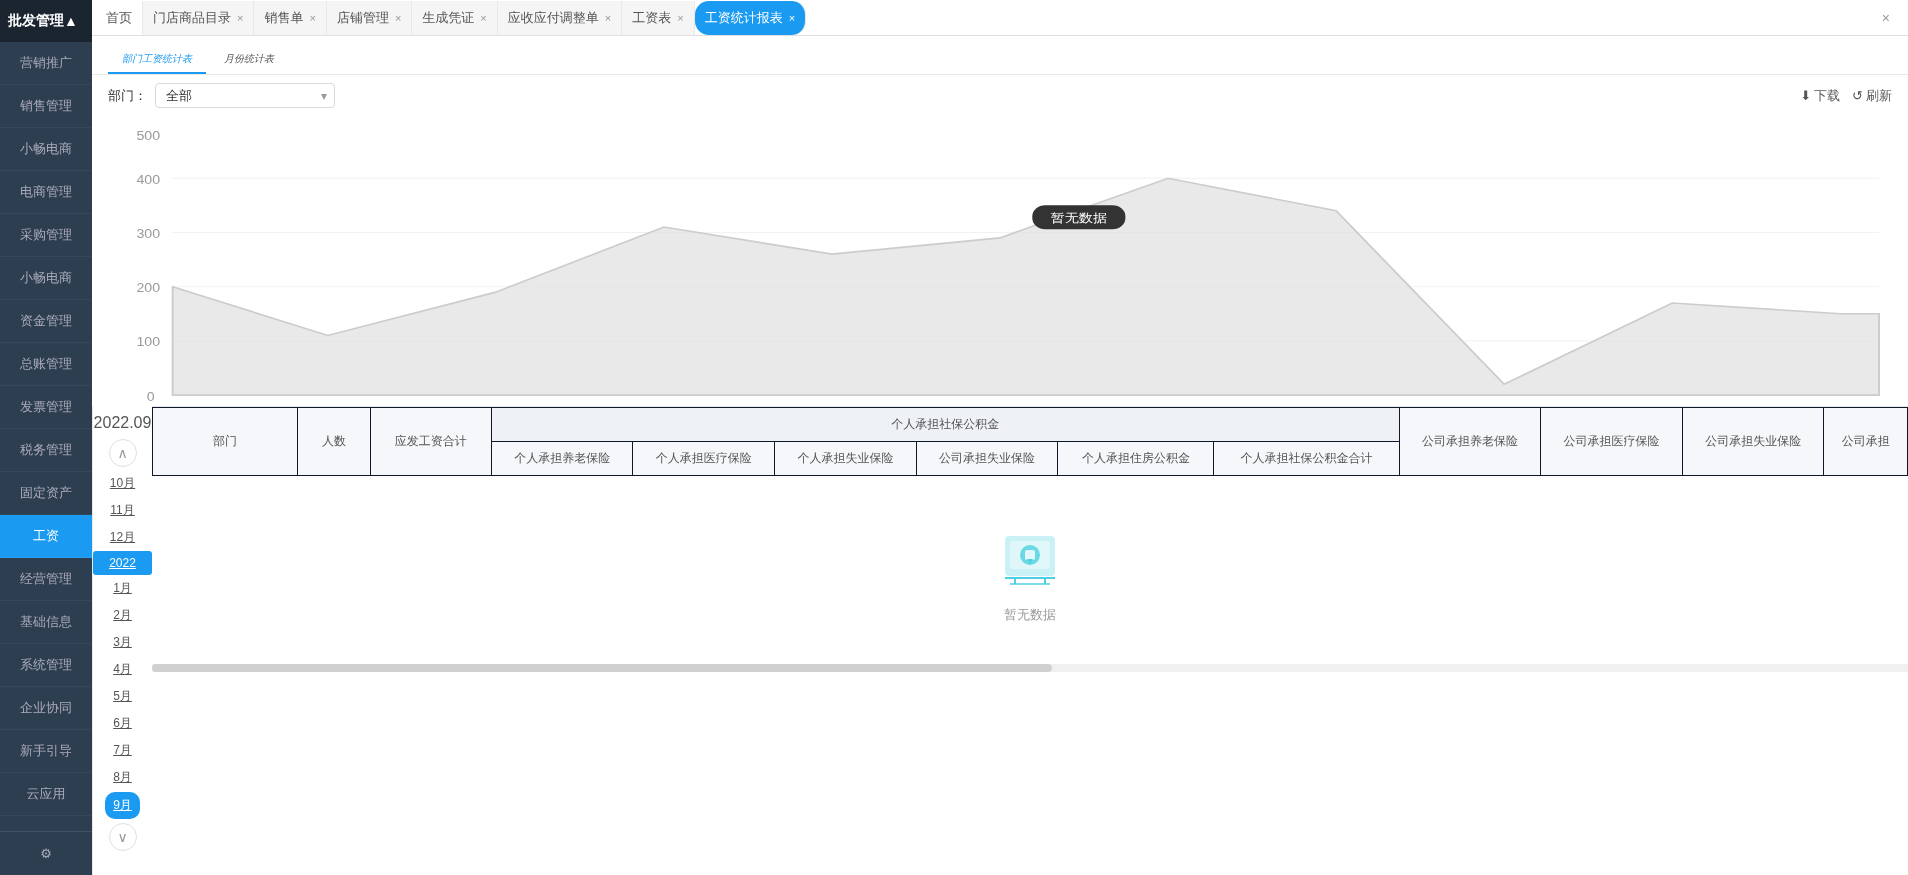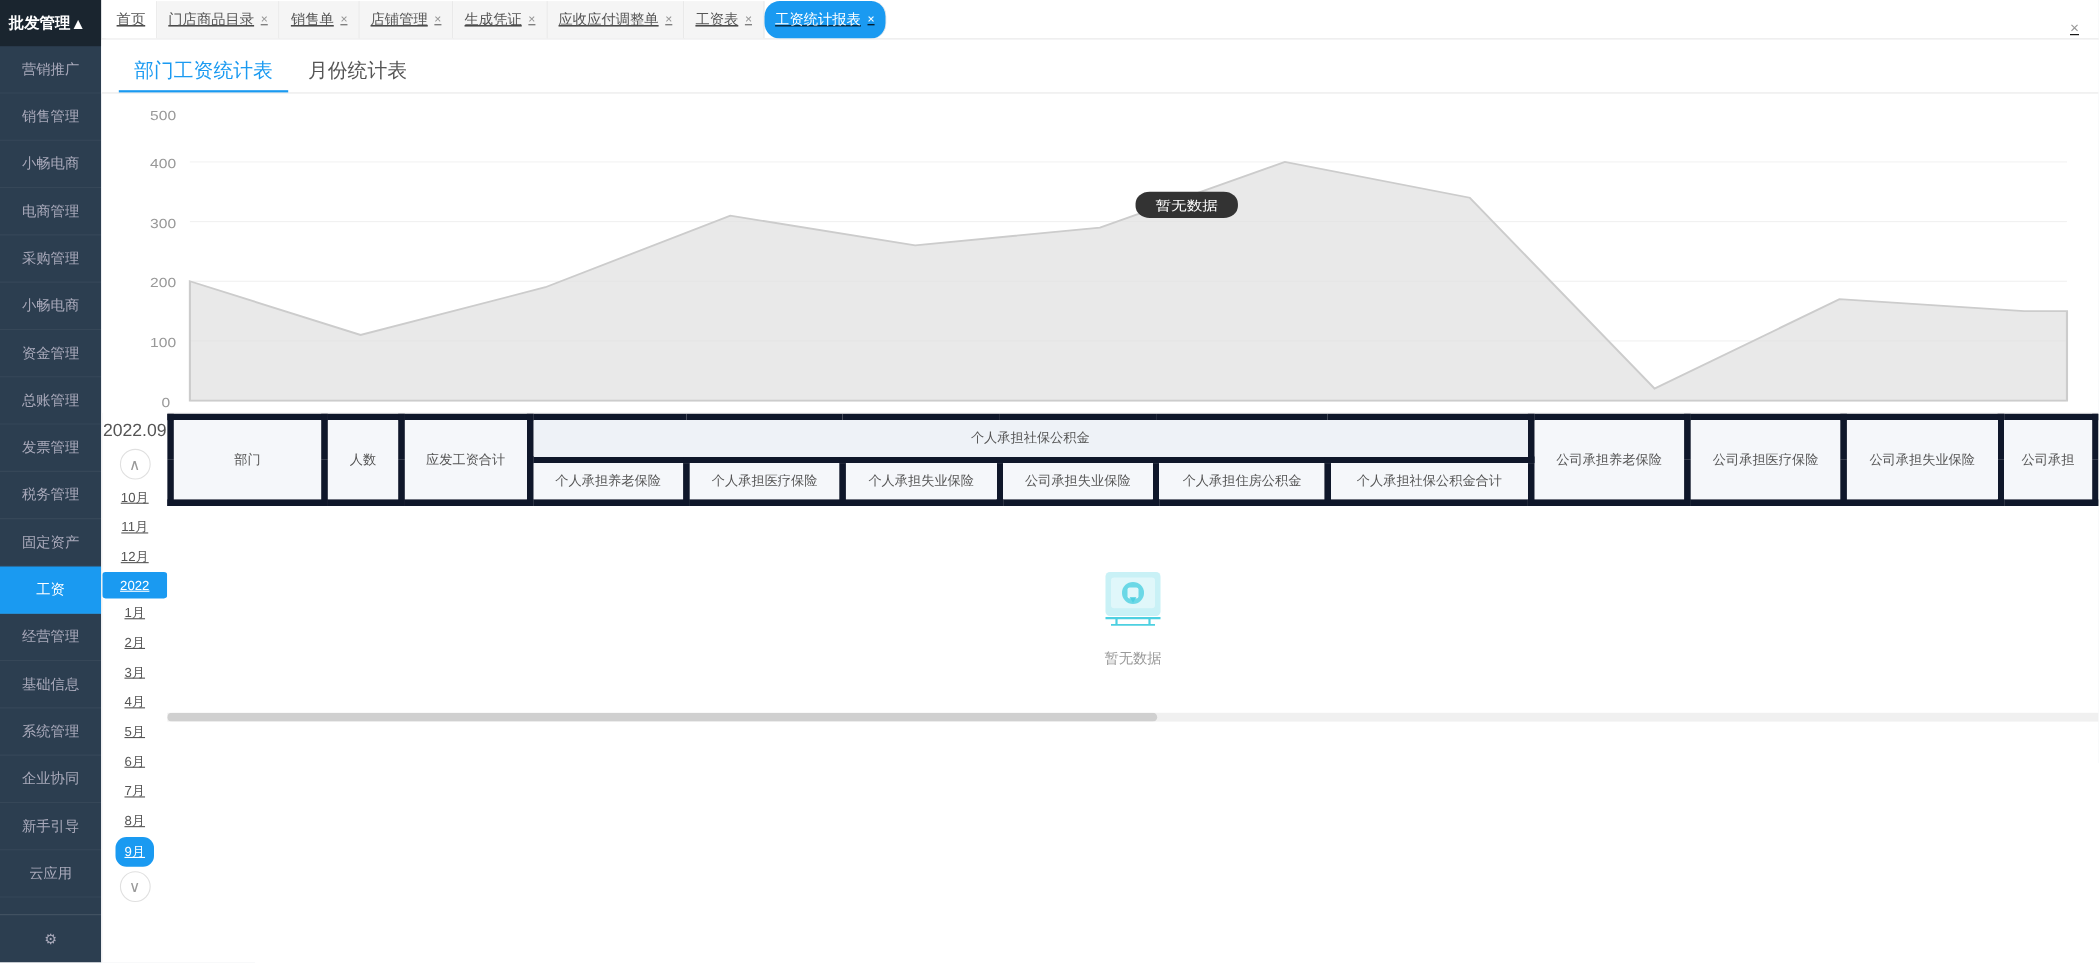--- a/index.html
+++ b/index.html
@@ -47,27 +47,26 @@
     .main {
       flex: 1;
       display: flex;
       flex-direction: column;
       overflow: hidden;
     }
 
     
     .tabs-bar {
       display: flex;
-      align-items: flex-end;
+      align-items: center;
       background: #fff;
       border-bottom: 1px solid #e0e0e0;
       height: 36px;
       padding: 0 4px;
       overflow: hidden;
-      text-decoration: underline;
     }
     .tab-item {
       display: flex;
       align-items: center;
       padding: 0 10px;
       height: 34px;
       font-size: 13px;
       color: #555;
       cursor: pointer;
       border-right: 1px solid #e8e8e8;
@@ -110,25 +109,26 @@
     
     .sub-tabs {
       display: flex;
       align-items: center;
       padding: 10px 16px 0;
       border-bottom: 1px solid #e8e8e8;
       background: #fff;
     }
     .sub-tab {
       padding: 6px 14px;
-      font-size: 18px;
+      font-size: 10px;
       cursor: pointer;
       color: #555;
       border-bottom: 2px solid transparent;
       margin-right: 4px;
+      font-style: italic;
     }
     .sub-tab.active { color: #1a9af1; border-bottom: 2px solid #1a9af1; }
 
     
     .toolbar {
       display: flex;
       align-items: center;
       justify-content: space-between;
       padding: 8px 16px;
       background: #fff;
@@ -177,21 +177,21 @@
       border-top: 1px solid #e8e8e8;
       position: relative;
     }
     .data-table {
       width: 100%;
       border-collapse: collapse;
       font-size: 12px;
     }
     .data-table thead tr th {
       background: #f5f7fa;
-      border: 6px solid #0f172a;
+      border: 1px solid #0f172a;
       padding: 8px 10px;
       text-align: center;
       color: #555;
       font-weight: normal;
       white-space: nowrap;
       position: sticky;
       top: 0;
       z-index: 2;
     }
     .data-table thead tr:first-child th.group-header {
@@ -381,20 +381,41 @@
 
     <div class="sub-tabs">
       <div class="sub-tab active">
         <span>部门工资统计表</span>
       </div>
       <div class="sub-tab">
         <span>月份统计表</span>
       </div>
     </div>
 
+    <div class="toolbar">
+      <div class="toolbar-left">
+        <span>部门：</span>
+        <div class="select-wrapper">
+          <select class="dept-select">
+            <option>全部</option>
+          </select>
+          <span class="select-arrow">▾</span>
+        </div>
+      </div>
+      <div class="toolbar-right">
+        <div class="toolbar-btn">
+          <span>⬇</span>
+          <span>下载</span>
+        </div>
+        <div class="toolbar-btn">
+          <span>↺</span>
+          <span>刷新</span>
+        </div>
+      </div>
+    </div>
 
     <div class="chart-container">
       <svg class="chart-svg" viewBox="0 0 1380 260" preserveAspectRatio="none">
 
         <text x="30" y="255" font-size="11" fill="#999">0</text>
         <text x="22" y="205" font-size="11" fill="#999">100</text>
         <text x="22" y="155" font-size="11" fill="#999">200</text>
         <text x="22" y="105" font-size="11" fill="#999">300</text>
         <text x="22" y="55" font-size="11" fill="#999">400</text>
         <text x="22" y="15" font-size="11" fill="#999">500</text>

